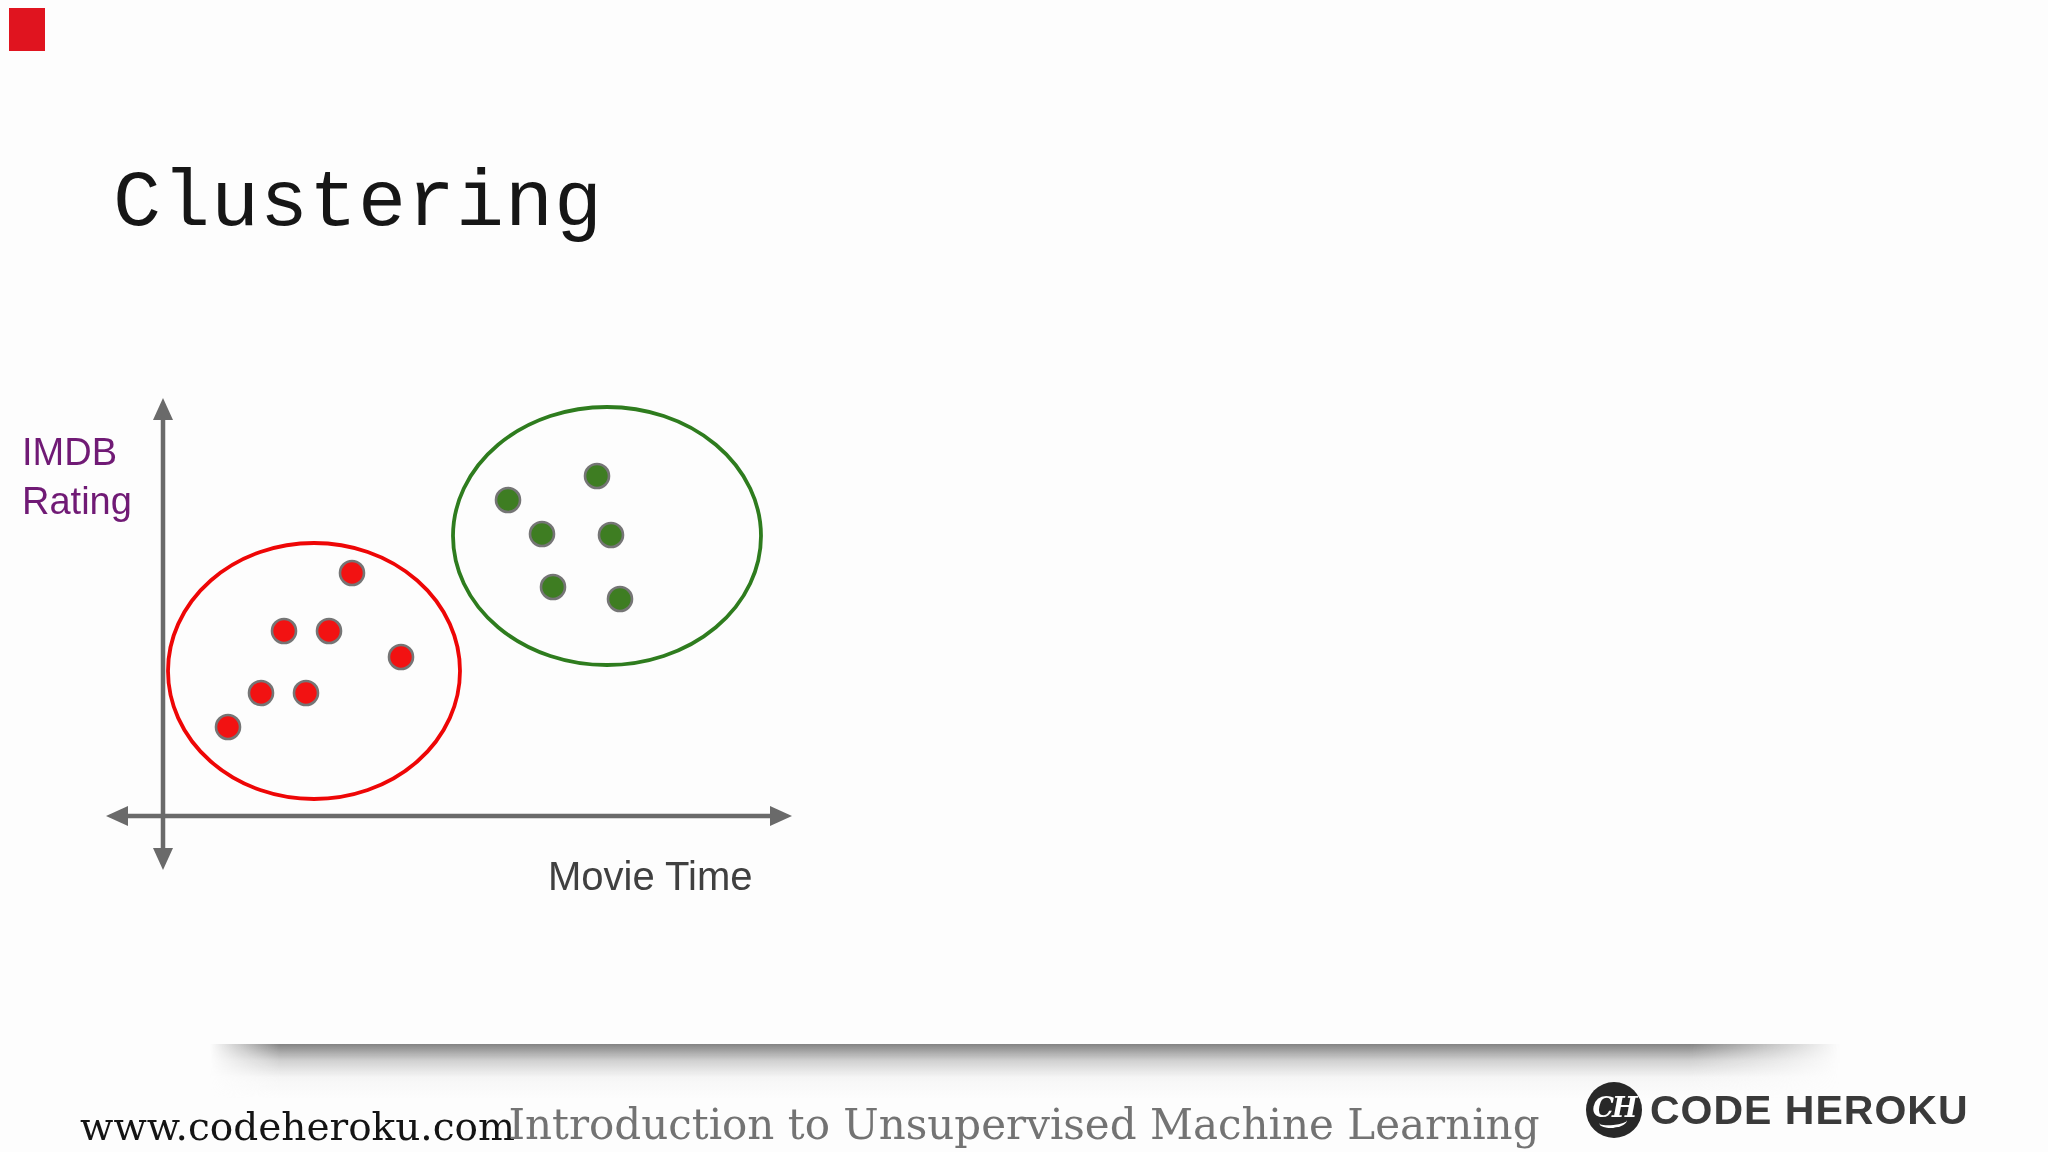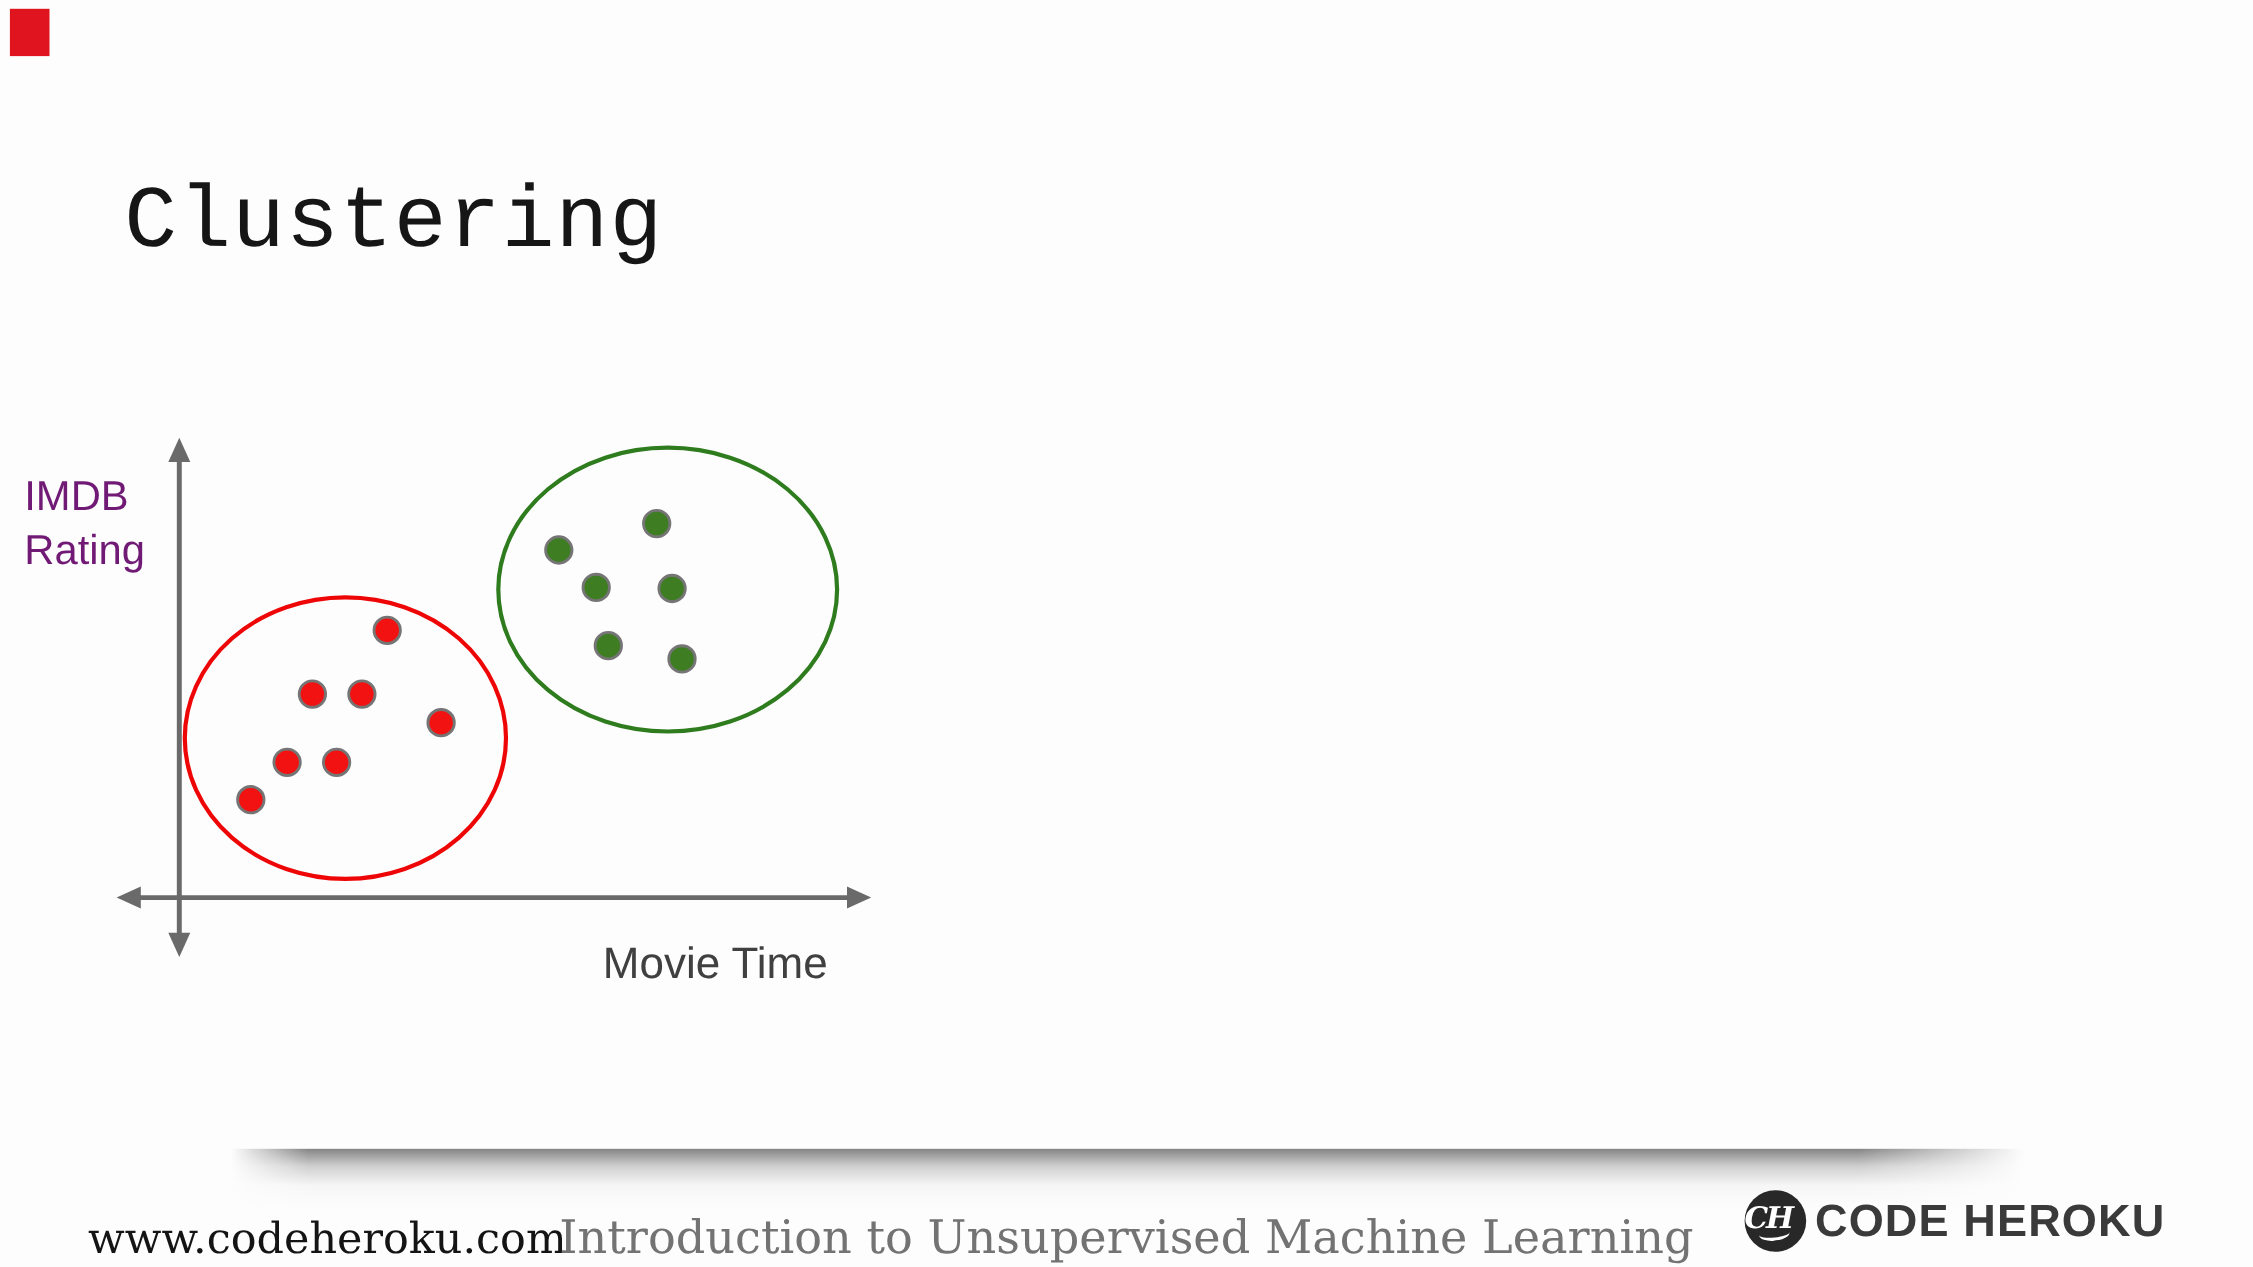--- a/index.html
+++ b/index.html
@@ -31,21 +31,21 @@
       -webkit-mask-image:linear-gradient(90deg,transparent 0,#000 70px,#000 1480px,transparent 100%);
       mask-image:linear-gradient(90deg,transparent 0,#000 70px,#000 1480px,transparent 100%);}
 
   
   .footer-website{position:absolute;left:80px;top:1104px;
       font-family:"DejaVu Serif","Liberation Serif",serif;font-size:39px;color:#141414;}
   .footer-course{position:absolute;left:0;right:0;top:1100px;text-align:center;
       font-family:"DejaVu Serif","Liberation Serif",serif;font-size:42px;color:#737373;}
   .brand{position:absolute;left:1586px;top:1082px;display:flex;align-items:center;gap:8px;}
   .brand-circle{position:relative;width:56px;height:56px;border-radius:50%;background:#282828;
-      display:flex;align-items:center;flex:0 0 auto;}
+      display:flex;align-items:center;justify-content:center;flex:0 0 auto;}
   .brand-monogram{font-family:"DejaVu Serif",serif;font-style:italic;font-weight:700;
       font-size:27px;color:#ffffff;margin-top:-6px;letter-spacing:-2px;}
   .brand-swoosh{position:absolute;left:13px;bottom:10px;width:28px;height:10px;
       border-bottom:3px solid #fff;border-radius:50%;transform:rotate(-6deg);}
   .brand-text{font-family:"Liberation Sans",sans-serif;font-weight:700;
       font-size:41px;color:#3a3a3a;letter-spacing:1px;white-space:nowrap;}
 </style>
 </head>
 <body>
 

